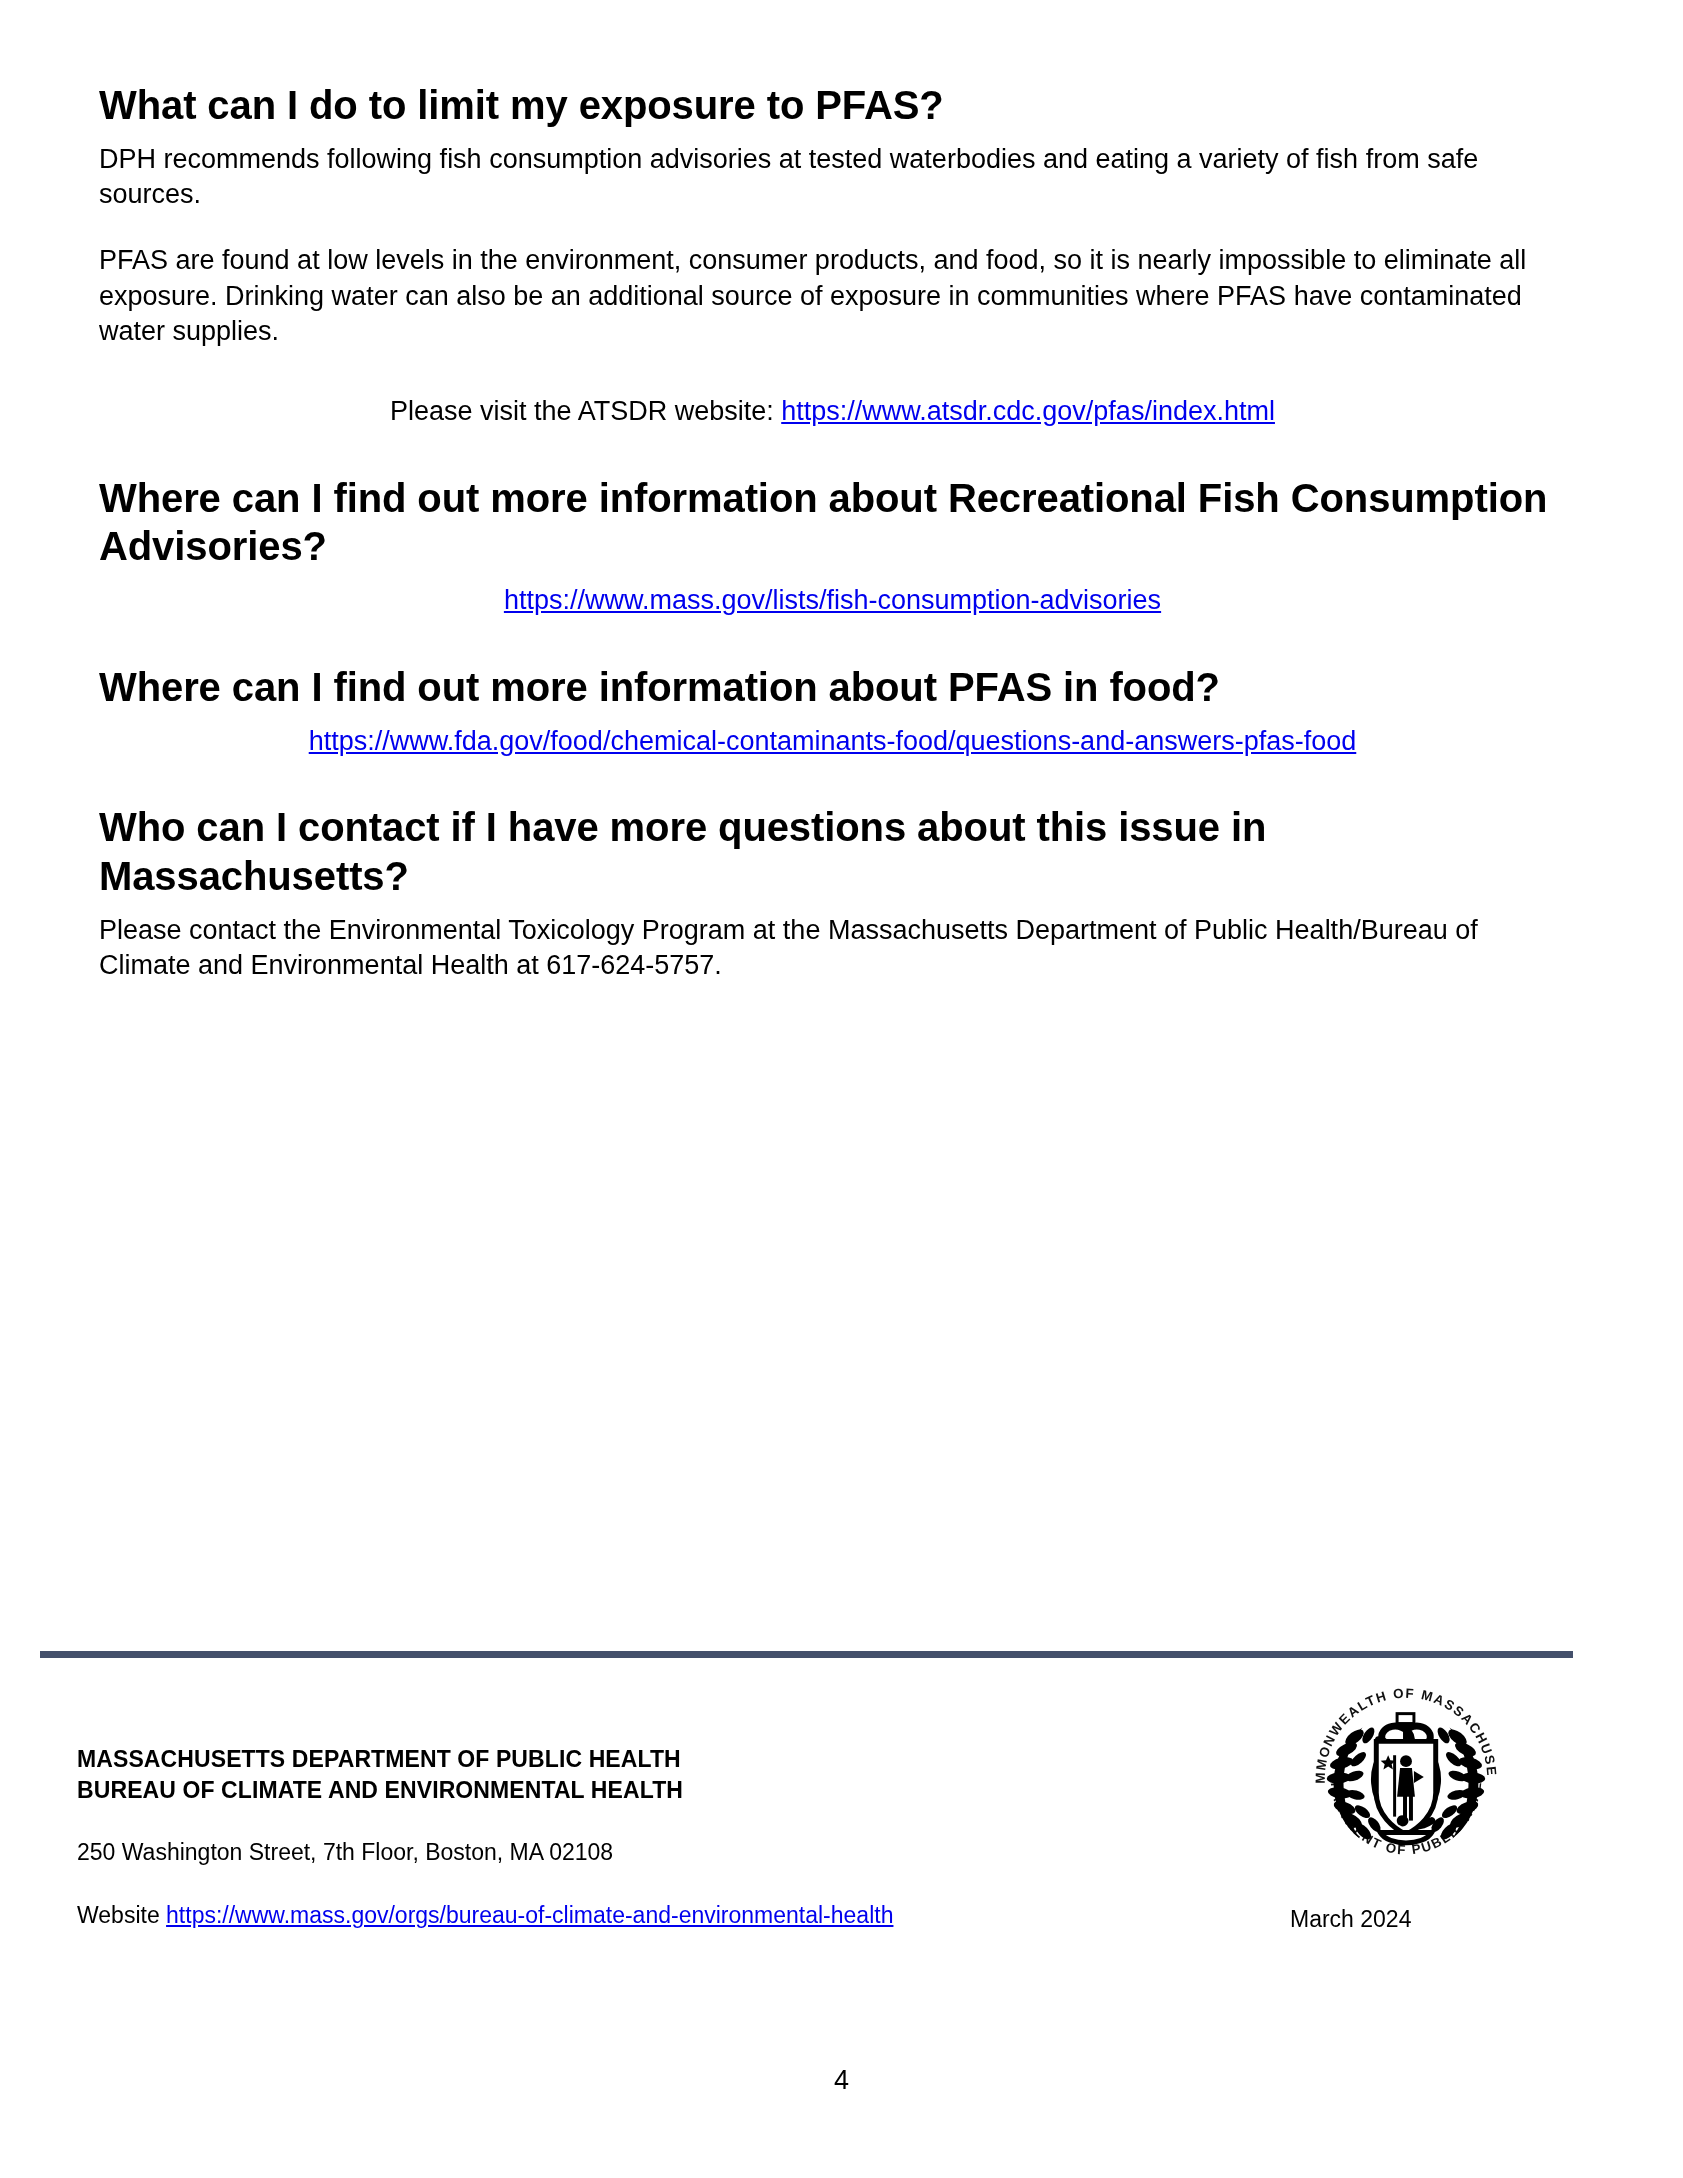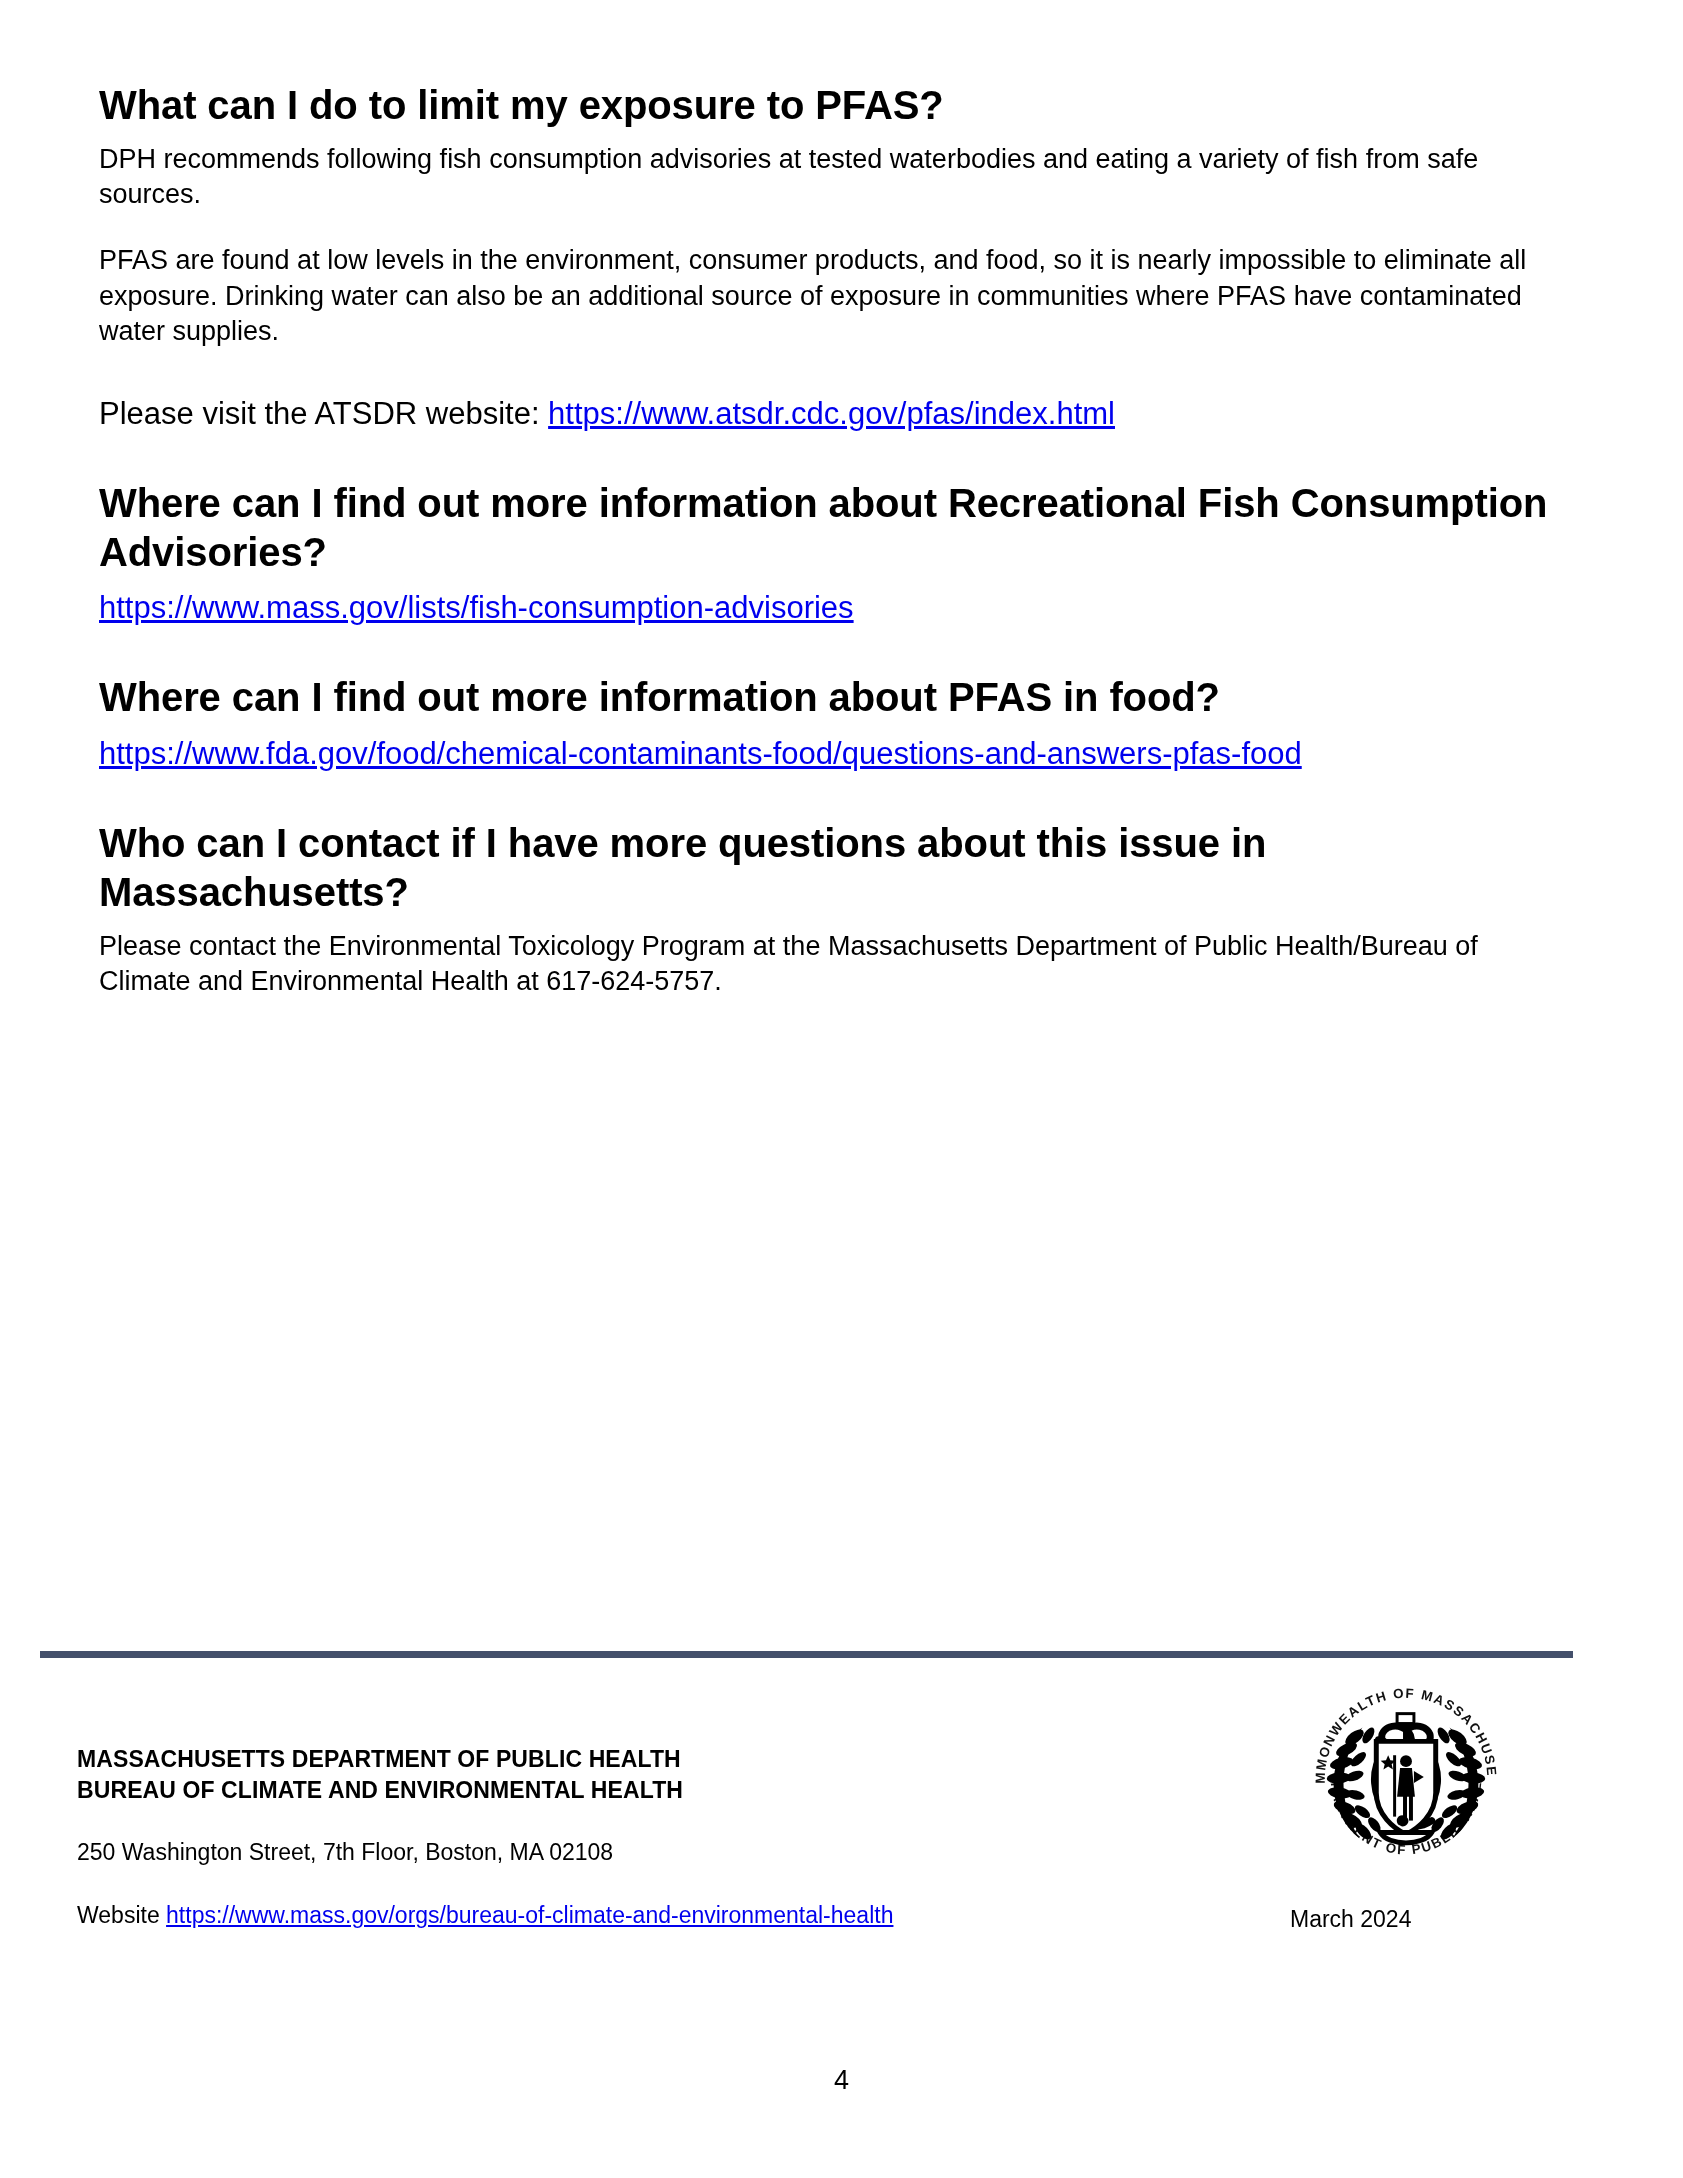--- a/index.html
+++ b/index.html
@@ -40,23 +40,24 @@
   p.body-text.last {
     margin-bottom: 0;
   }
   .spacer-sm { height: 14px; }
   a.doc-link, .doc-link {
     color: #0000ee;
     text-decoration: underline;
     word-break: break-word;
   }
   p.link-line {
-    font-size: 31px;
+    font-size: 27px;
     line-height: 1.32;
     margin: 0 0 30px 0;
+    text-align: center;
   }
   
   .footer-rule {
     position: absolute;
     left: 40px;
     top: 1651px;
     width: 1533px;
     height: 7px;
     background: #44506b;
   }

